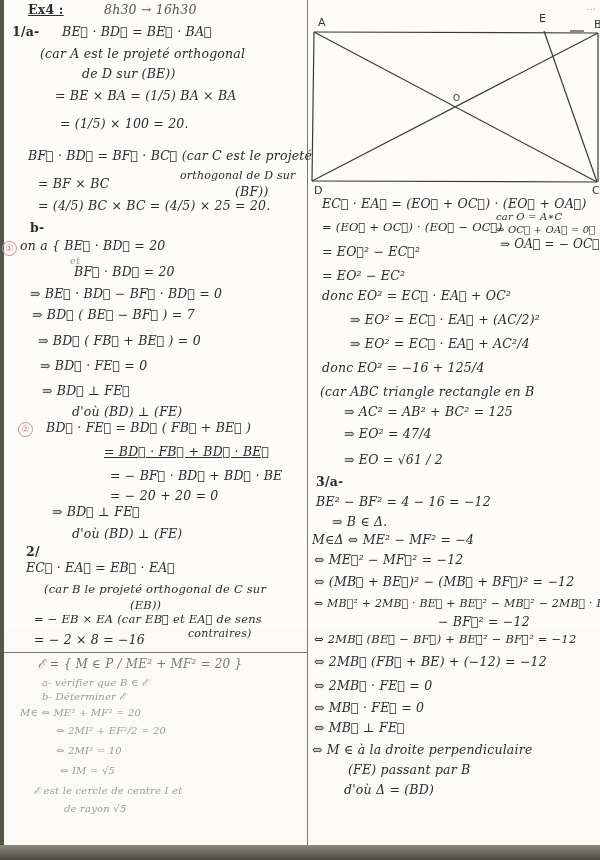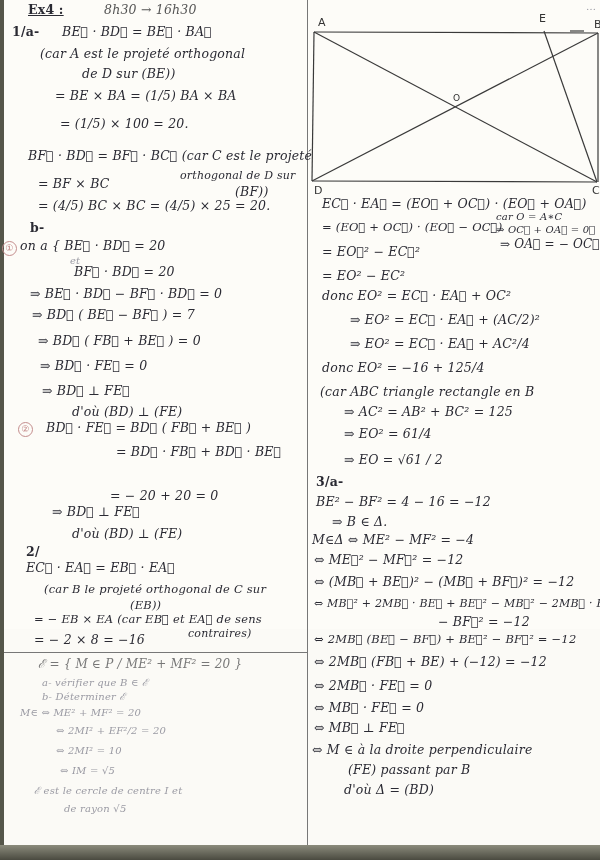--- a/index.html
+++ b/index.html
@@ -52,21 +52,22 @@
     <span class="ln" style="left:74px;top:266px;">BF⃗ · BD⃗ = 20</span>
     <span class="ln" style="left:30px;top:288px;">⇒ BE⃗ · BD⃗ − BF⃗ · BD⃗ = 0</span>
     <span class="ln" style="left:32px;top:309px;">⇒ BD⃗ ( BE⃗ − BF⃗ ) = 7</span>
     <span class="ln" style="left:38px;top:335px;">⇒ BD⃗ ( FB⃗ + BE⃗ ) = 0</span>
     <span class="ln" style="left:40px;top:360px;">⇒ BD⃗ · FE⃗ = 0</span>
     <span class="ln" style="left:42px;top:385px;">⇒ BD⃗ ⊥ FE⃗</span>
     <span class="ln" style="left:72px;top:406px;">d'où (BD) ⊥ (FE)</span>
 
     <span class="ln" style="left:18px;top:422px;"><span class="circ">②</span></span>
     <span class="ln" style="left:46px;top:422px;">BD⃗ · FE⃗ = BD⃗ ( FB⃗ + BE⃗ )</span>
-    <span class="ln" style="left:116px;top:446px;">= BD⃗ · FB⃗ + BD⃗ · BE⃗</span>
+    <span class="ln" style="left:104px;top:446px;text-decoration:underline;">= BD⃗ · FB⃗ + BD⃗ · BE⃗</span>
+    <span class="ln" style="left:110px;top:470px;">= − BF⃗ · BD⃗ + BD⃗ · BE</span>
     <span class="ln" style="left:110px;top:490px;">= − 20 + 20 = 0</span>
     <span class="ln" style="left:52px;top:506px;">⇒ BD⃗ ⊥ FE⃗</span>
     <span class="ln" style="left:72px;top:528px;">d'où (BD) ⊥ (FE)</span>
 
     <span class="ln bold" style="left:26px;top:546px;">2/</span>
     <span class="ln" style="left:26px;top:562px;">EC⃗ · EA⃗ = EB⃗ · EA⃗</span>
     <span class="ln" style="left:44px;top:584px;font-size:11.5px;">(car B le projeté orthogonal de C sur</span>
     <span class="ln" style="left:130px;top:600px;font-size:11.5px;">(EB))</span>
     <span class="ln" style="left:34px;top:614px;font-size:11.5px;">= − EB × EA (car EB⃗ et EA⃗ de sens</span>
     <span class="ln" style="left:188px;top:628px;font-size:11px;">contraires)</span>
@@ -111,21 +112,21 @@
     <span class="ln" style="left:188px;top:225px;font-size:10px;">⇒ OC⃗ + OA⃗ = 0⃗</span>
     <span class="ln" style="left:192px;top:238px;font-size:12px;">⇒ OA⃗ = − OC⃗</span>
     <span class="ln" style="left:14px;top:246px;">= EO⃗² − EC⃗²</span>
     <span class="ln" style="left:14px;top:270px;">= EO² − EC²</span>
     <span class="ln" style="left:14px;top:290px;">donc EO² = EC⃗ · EA⃗ + OC²</span>
     <span class="ln" style="left:42px;top:314px;">⇒ EO² = EC⃗ · EA⃗ + (AC/2)²</span>
     <span class="ln" style="left:42px;top:338px;">⇒ EO² = EC⃗ · EA⃗ + AC²/4</span>
     <span class="ln" style="left:14px;top:362px;">donc EO² = −16 + 125/4</span>
     <span class="ln" style="left:12px;top:386px;">(car ABC triangle rectangle en B</span>
     <span class="ln" style="left:36px;top:406px;">⇒ AC² = AB² + BC² = 125</span>
-    <span class="ln" style="left:36px;top:428px;">⇒ EO² = 61/4</span>
+    <span class="ln" style="left:36px;top:428px;">⇒ EO² = 47/4</span>
     <span class="ln" style="left:36px;top:454px;">⇒ EO = √61 / 2</span>
 
     <span class="ln bold" style="left:8px;top:476px;">3/a-</span>
     <span class="ln" style="left:8px;top:496px;">BE² − BF² = 4 − 16 = −12</span>
     <span class="ln" style="left:24px;top:516px;">⇒ B ∈ Δ.</span>
     <span class="ln" style="left:4px;top:534px;">M∈Δ ⇔ ME² − MF² = −4</span>
     <span class="ln" style="left:6px;top:554px;">⇔ ME⃗² − MF⃗² = −12</span>
     <span class="ln" style="left:6px;top:576px;">⇔ (MB⃗ + BE⃗)² − (MB⃗ + BF⃗)² = −12</span>
     <span class="ln" style="left:6px;top:598px;font-size:11px;">⇔ MB⃗² + 2MB⃗ · BE⃗ + BE⃗² − MB⃗² − 2MB⃗ · BF⃗</span>
     <span class="ln" style="left:130px;top:616px;">− BF⃗² = −12</span>

